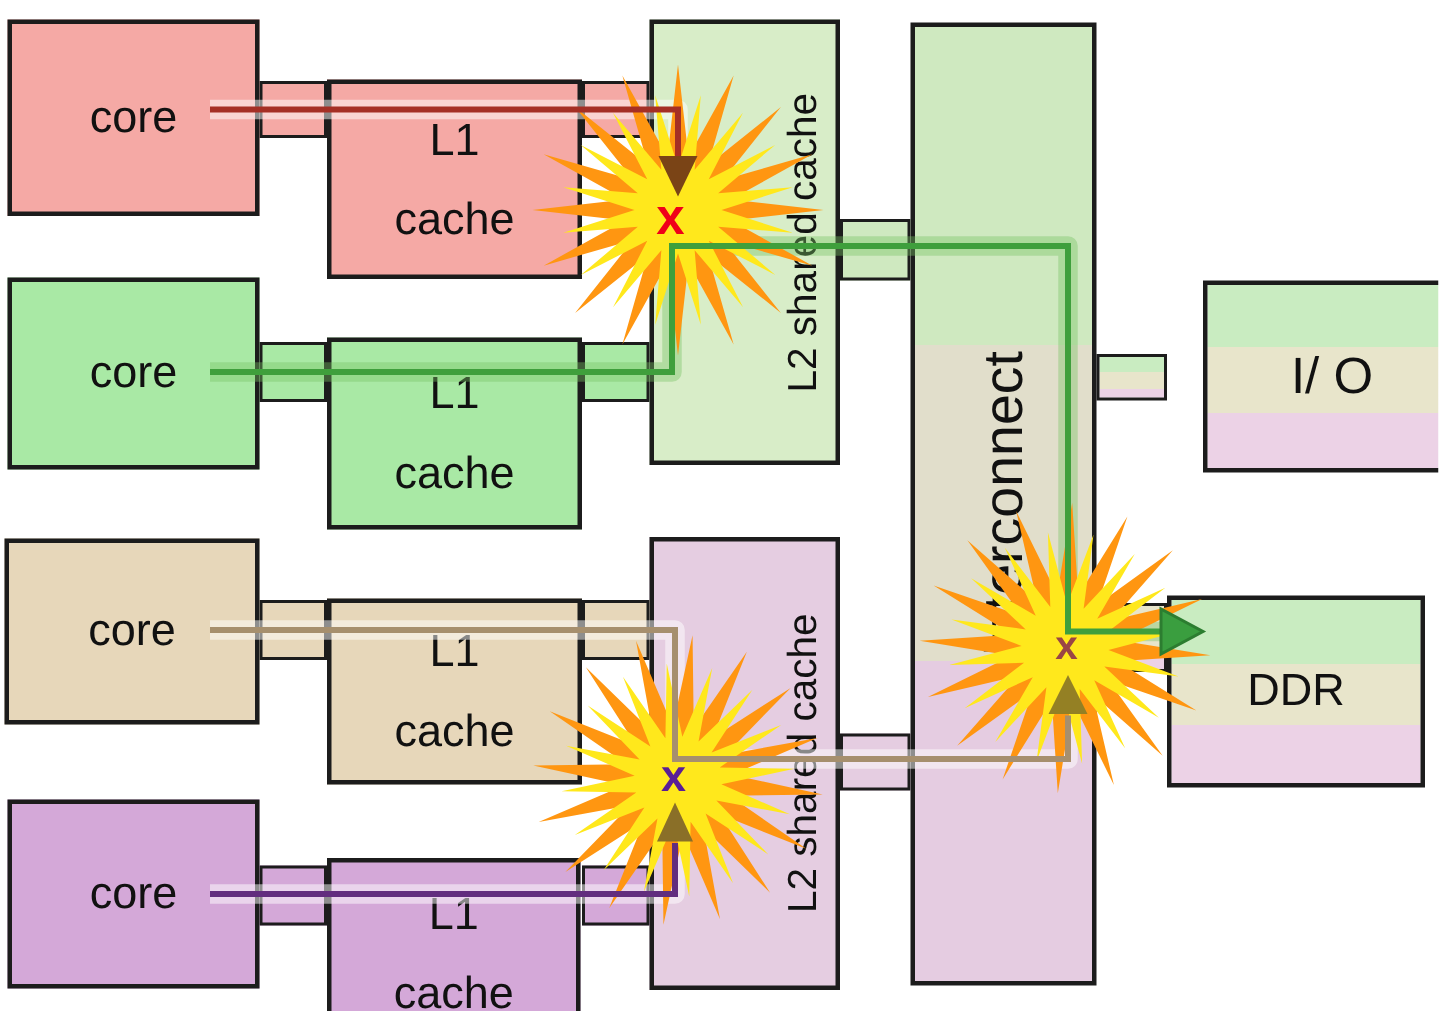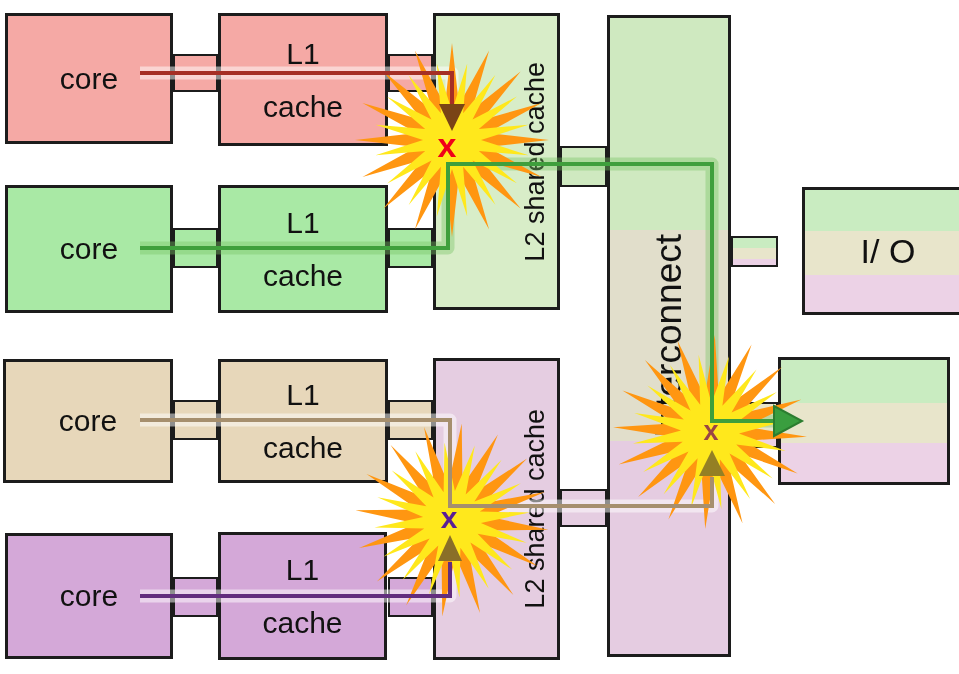--- a/index.html
+++ b/index.html
@@ -17,21 +17,21 @@
   .c-tan{background:#e7d7ba;}
   .c-purple{background:#d4a8d8;}
   .l2-green{background:#d8edc8;}
   .l2-mauve{background:#e5cde1;}
   .interconnect-bg{background:linear-gradient(#cfe9c0 0 212px,#e1decb 212px 423px,#e5cce1 423px 100%);}
   .io-bg{background:linear-gradient(#c9ecc1 0 41px,#e8e5cb 41px 85px,#ecd2e6 85px 100%);}
   .ddr-bg{background:linear-gradient(#c9ecc1 0 43px,#e8e5cb 43px 83px,#ecd2e6 83px 100%);}
   .stub-io{background:linear-gradient(#c9ecc1 0 10px,#e8e5cb 10px 21px,#ecd2e6 21px 100%);}
   .stub-ddr{background:linear-gradient(#e8e5cb 0 34px,#ecd2e6 34px 100%);}
   .lbl{font-size:30px;line-height:1;}
-  .two-line{display:flex;flex-direction:column;align-items:center;justify-content:center;}
+  .two-line{display:flex;flex-direction:column;align-items:center;justify-content:center;margin-top:40px;}
   .two-line .lbl{line-height:53px;}
   .vwrap{display:flex;align-items:center;}
   .vtext{
     writing-mode:vertical-rl;transform:rotate(180deg);
     white-space:nowrap;font-size:27px;
   }
   .l2box{justify-content:flex-end;padding-right:6px;}
   .icx .vtext{font-size:37px;}
   .ddr-lines .lbl{line-height:44px;font-size:30px;}
   .io-lbl{font-size:34px;}
@@ -89,20 +89,21 @@
   </div>
 
   <div class="box interconnect-bg icx vwrap" style="left:607px;top:15px;width:124px;height:642px">
     <span class="vtext">Interconnect</span>
   </div>
 
   <div class="box io-bg" style="left:802px;top:187px;width:172px;height:128px">
     <span class="lbl io-lbl">I/ O</span>
   </div>
   <div class="box ddr-bg two-line ddr-lines" style="left:778px;top:357px;width:172px;height:128px">
+    <span class="lbl">DDR</span>
   </div>
 
   <div class="stub c-pink" style="left:173px;top:54px;width:45px;height:38px"></div>
   <div class="stub c-pink" style="left:388px;top:54px;width:45px;height:38px"></div>
   <div class="stub c-green" style="left:173px;top:228px;width:45px;height:40px"></div>
   <div class="stub c-green" style="left:388px;top:228px;width:45px;height:40px"></div>
   <div class="stub" style="left:560px;top:146px;width:47px;height:41px;background:#cfe9c0"></div>
   <div class="stub stub-io" style="left:731px;top:236px;width:47px;height:31px"></div>
   <div class="stub stub-ddr" style="left:731px;top:402px;width:47px;height:46px"></div>
   <div class="stub c-tan" style="left:173px;top:400px;width:45px;height:40px"></div>

